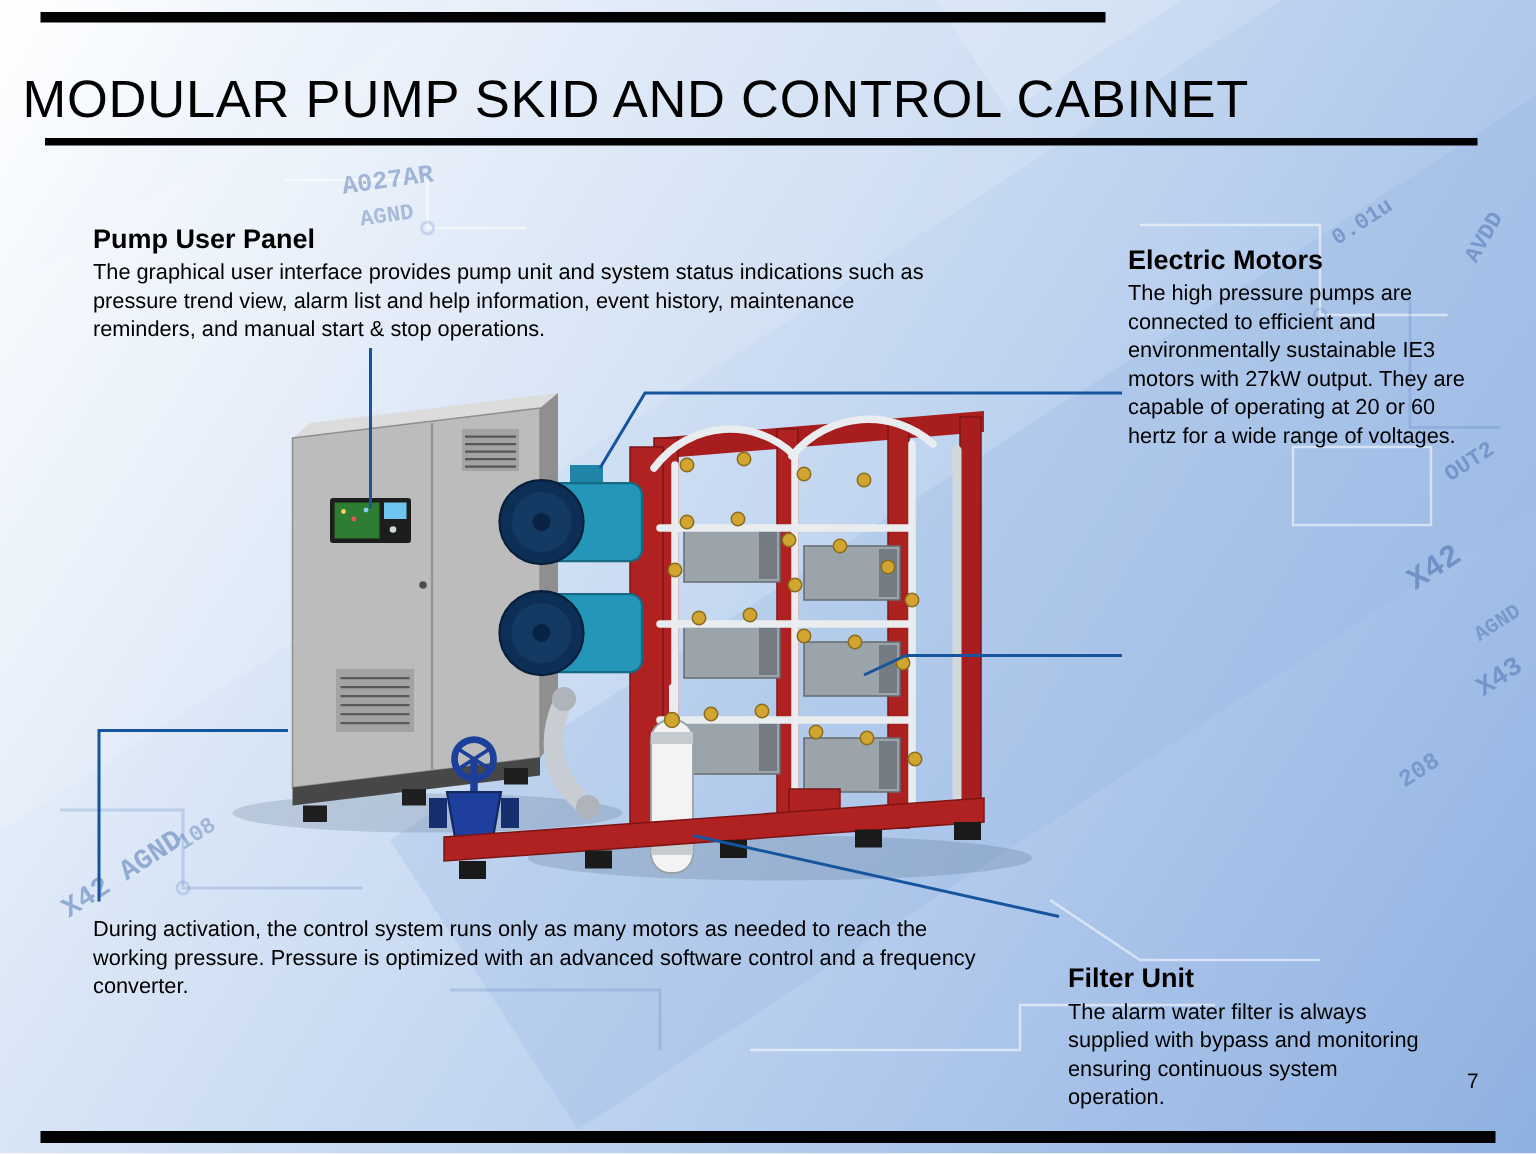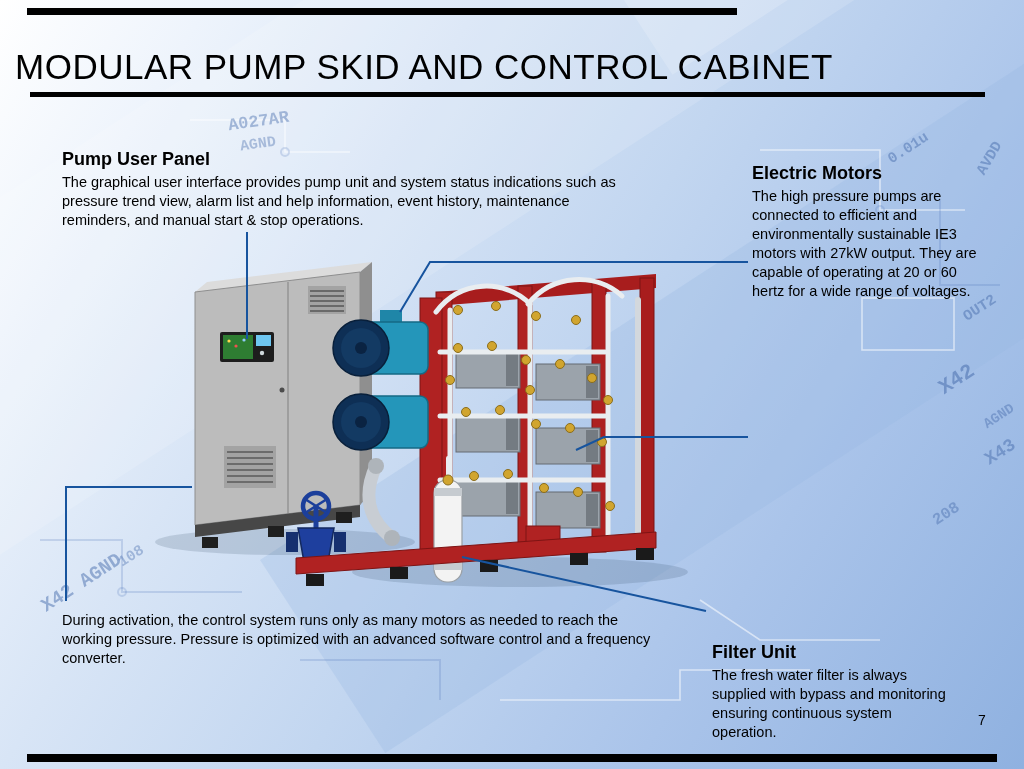--- a/index.html
+++ b/index.html
@@ -270,21 +270,21 @@
   </div>
 
   <div class="callout cb-electric-motors">
     <h3>Electric Motors</h3>
     <p>The high pressure pumps are connected to efficient and environmentally sustainable IE3 motors with 27kW output. They are capable of operating at 20 or 60 hertz for a wide range of voltages.</p>
   </div>
 
 
   <div class="callout cb-filter-unit">
     <h3>Filter Unit</h3>
-    <p>The fresh water filter is always supplied with bypass and monitoring ensuring continuous system operation.</p>
+    <p>The alarm water filter is always supplied with bypass and monitoring ensuring continuous system operation.</p>
   </div>
 
   <div class="callout cb-control-cabinet">
     <p>During activation, the control system runs only as many motors as needed to reach the working pressure. Pressure is optimized with an advanced software control and a frequency converter.</p>
   </div>
 
   <div class="page-number">7</div>
 
   <div class="bottom-bar"></div>
 </div>

